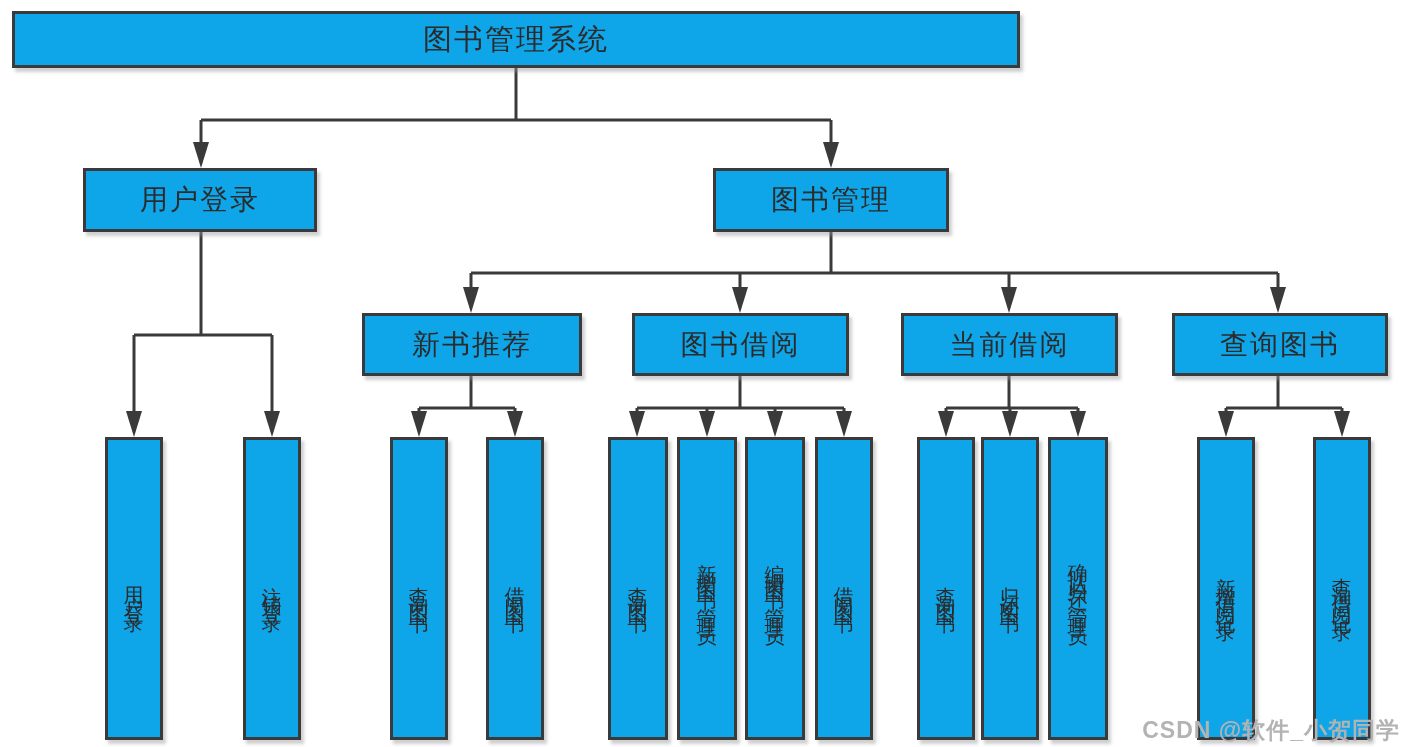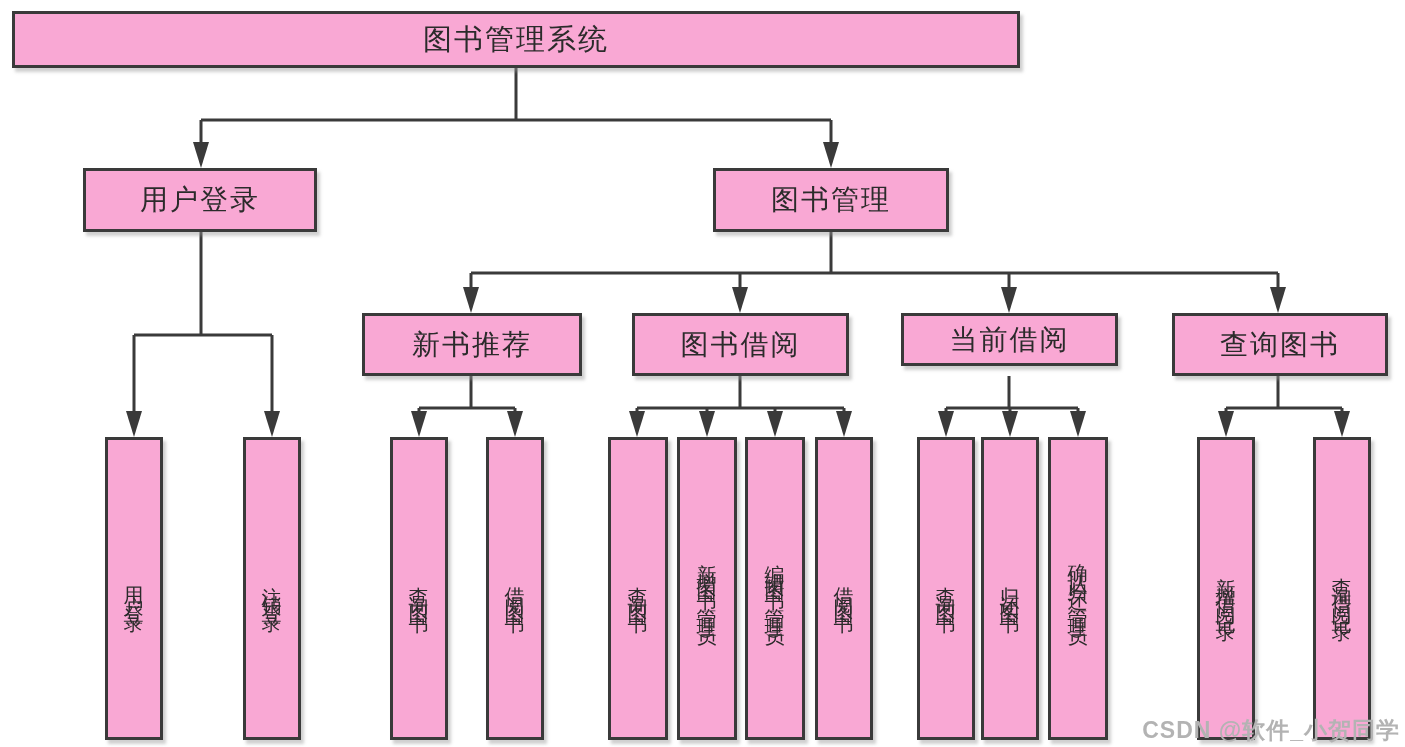--- a/index.html
+++ b/index.html
@@ -12,21 +12,21 @@
     overflow: hidden;
   }
   #connectors {
     position: absolute;
     left: 0; top: 0;
     width: 1405px; height: 747px;
     pointer-events: none;
   }
   .node {
     position: absolute;
-    background: #f9a8d4;
+    background: #0ea5e9;
     border: 3px solid #3a3a3a;
     box-sizing: border-box;
     display: flex;
     align-items: center;
     justify-content: center;
     color: #2b2b2b;
     box-shadow: 3px 4px 3px rgba(150,150,150,0.45);
     z-index: 2;
   }
   .hbox { font-size: 28px; letter-spacing: 2px; white-space: nowrap; }
@@ -113,21 +113,21 @@
   <div class="node hbox" style="left:713px; top:168px; width:236px; height:64px;">
     <span>图书管理</span>
   </div>
 
   <div class="node hbox" style="left:362px; top:313px; width:220px; height:63px;">
     <span>新书推荐</span>
   </div>
   <div class="node hbox" style="left:632px; top:313px; width:217px; height:63px;align-items:center;">
     <span>图书借阅</span>
   </div>
-  <div class="node hbox" style="left:901px; top:313px; width:217px; height:53px;">
+  <div class="node hbox" style="left:901px; top:313px; width:217px; height:63px;">
     <span>当前借阅</span>
   </div>
   <div class="node hbox" style="left:1172px; top:313px; width:216px; height:63px;">
     <span>查询图书</span>
   </div>
 
   <div class="node vbox" style="left:105px; top:437px; width:58px; height:303px;">
     <span>用户登录</span>
   </div>
   <div class="node vbox" style="left:243px; top:437px; width:58px; height:303px;">

